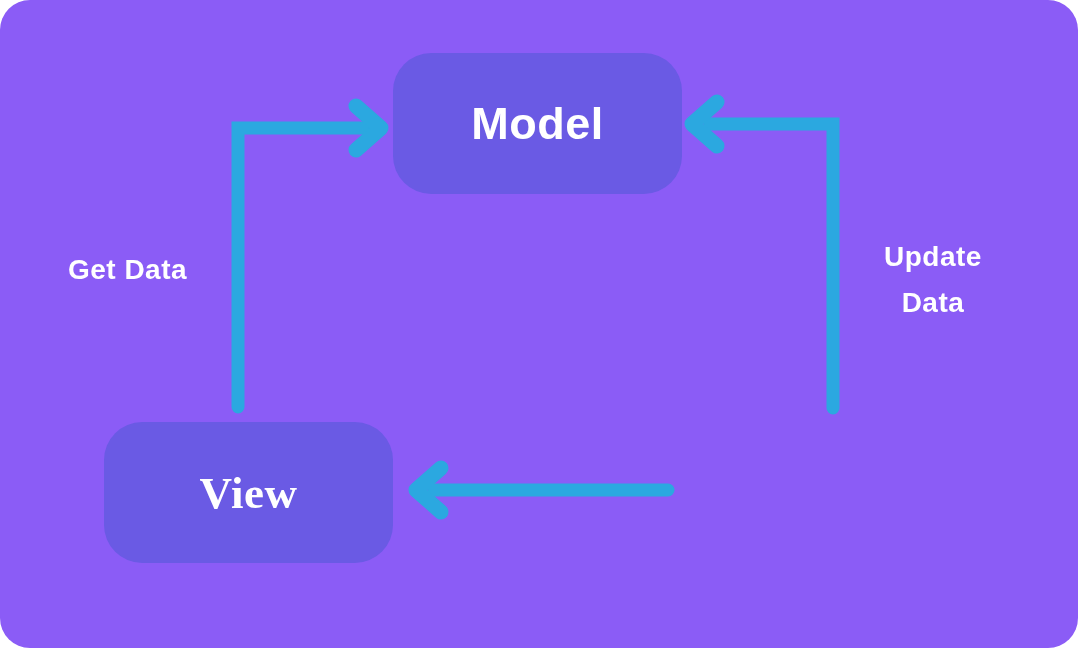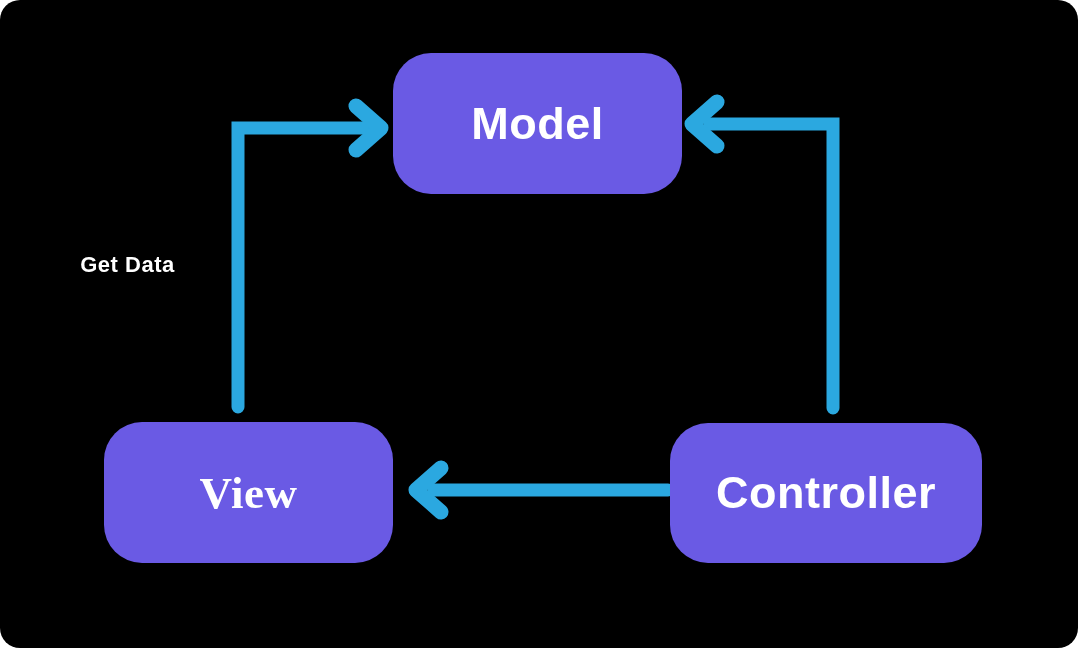--- a/index.html
+++ b/index.html
@@ -5,22 +5,22 @@
   html, body {
     margin: 0;
     padding: 0;
     background: #ffffff;
     font-family: "Liberation Sans", sans-serif;
   }
   .canvas {
     position: relative;
     width: 1078px;
     height: 648px;
-    background: #000000;
-    border-radius: 20px;
+    background: #8b5cf6;
+    border-radius: 30px;
     overflow: hidden;
   }
   .node {
     position: absolute;
     background: #6A5AE4;
     border-radius: 38px;
     display: flex;
     align-items: center;
     justify-content: center;
     color: #ffffff;
@@ -28,21 +28,21 @@
     font-size: 45px;
     letter-spacing: 0.5px;
   }
   .node-model      { left: 393px; top: 53px;  width: 289px; height: 141px; }
   .node-view       { left: 104px; top: 422px; width: 289px; height: 141px; font-family: Liberation Serif, serif; }
   .node-controller { left: 670px; top: 423px; width: 312px; height: 140px; }
   .edge-label {
     position: absolute;
     color: #ffffff;
     font-weight: bold;
-    font-size: 22px;
+    font-size: 28px;
     letter-spacing: 0.5px;
     text-align: center;
     line-height: 1.65;
   }
   .label-get-data            { left: 40px;  top: 247px; width: 175px; }
   .label-update-data         { left: 853px; top: 234px; width: 160px; }
   .label-update-presentation { left: 390px; top: 500px; width: 300px; }
   svg.arrows {
     position: absolute;
     left: 0;
@@ -82,21 +82,19 @@
   </svg>
 
   <div class="node node-model">
     <span>Model</span>
   </div>
 
   <div class="node node-view">
     <span>View</span>
   </div>
 
-  <div class="node node-controller">
-    <span>Controller</span>
-  </div>
 
   <div class="edge-label label-get-data">Get Data</div>
 
+  <div class="edge-label label-update-data">Update Data</div>
 
 
 </div>
 
 </body></html>

